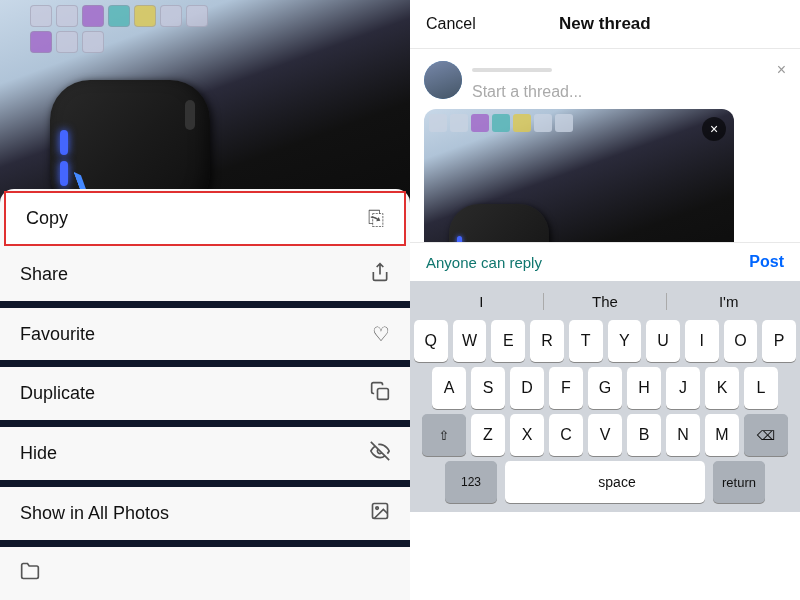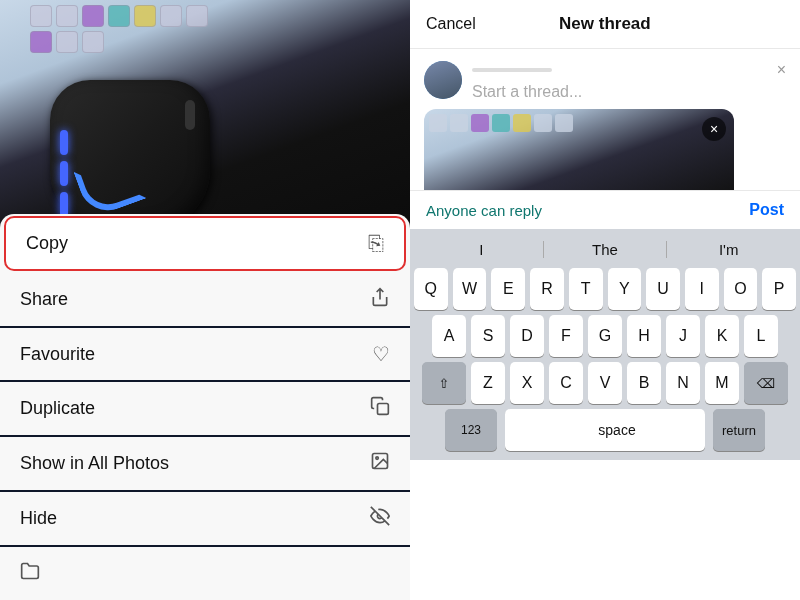--- a/index.html
+++ b/index.html
@@ -114,43 +114,43 @@
       left: 0;
       right: 0;
       background: #f8f8f8;
       border-radius: 14px 14px 0 0;
     }
     .menu-item {
       display: flex;
       align-items: center;
       justify-content: space-between;
       padding: 14px 20px;
-      border-bottom: 2px solid #0f172a;
+      border-bottom: 7px solid #0f172a;
       background: #f8f8f8;
     }
     .menu-item.highlighted {
       background: white;
       border: 2px solid #e03030;
-      border-radius: 10px;
+      border-radius: 0;
       margin: 2px 4px;
     }
     .menu-item-label {
       font-size: 18px;
       color: #111;
       font-weight: 400;
     }
     .menu-item-icon {
       font-size: 20px;
       color: #555;
     }
 
     
     .right-panel {
       width: 390px;
-      height: 460px;
+      height: 512px;
       background: #fff;
       display: flex;
       flex-direction: column;
     }
 
     .thread-header {
       display: flex;
       align-items: center;
       justify-content: space-between;
       padding: 14px 16px;
@@ -433,35 +433,35 @@
     <div class="menu-item">
       <span class="menu-item-label">Duplicate</span>
       <span class="menu-item-icon">
         <svg width="20" height="20" viewBox="0 0 24 24" fill="none" stroke="#555" stroke-width="2">
             <rect x="9" y="9" width="13" height="13" rx="2"></rect>
             <path d="M5 15H4a2 2 0 01-2-2V4a2 2 0 012-2h9a2 2 0 012 2v1"></path>
           </svg>
       </span>
     </div>
     <div class="menu-item">
+      <span class="menu-item-label">Hide</span>
+      <span class="menu-item-icon">
+        <svg width="20" height="20" viewBox="0 0 24 24" fill="none" stroke="#555" stroke-width="2">
+            <path d="M17.94 17.94A10.07 10.07 0 0112 20c-7 0-11-8-11-8a18.45 18.45 0 015.06-5.94M9.9 4.24A9.12 9.12 0 0112 4c7 0 11 8 11 8a18.5 18.5 0 01-2.16 3.19m-6.72-1.07a3 3 0 11-4.24-4.24"></path>
+            <line x1="1" y1="1" x2="23" y2="23"></line>
+          </svg>
+      </span>
+    </div>
+    <div class="menu-item">
       <span class="menu-item-label">Show in All Photos</span>
       <span class="menu-item-icon">
         <svg width="20" height="20" viewBox="0 0 24 24" fill="none" stroke="#555" stroke-width="2">
             <rect x="3" y="3" width="18" height="18" rx="2"></rect>
             <circle cx="8.5" cy="8.5" r="1.5"></circle>
             <polyline points="21 15 16 10 5 21"></polyline>
-          </svg>
-      </span>
-    </div>
-    <div class="menu-item">
-      <span class="menu-item-label">Hide</span>
-      <span class="menu-item-icon">
-        <svg width="20" height="20" viewBox="0 0 24 24" fill="none" stroke="#555" stroke-width="2">
-            <path d="M17.94 17.94A10.07 10.07 0 0112 20c-7 0-11-8-11-8a18.45 18.45 0 015.06-5.94M9.9 4.24A9.12 9.12 0 0112 4c7 0 11 8 11 8a18.5 18.5 0 01-2.16 3.19m-6.72-1.07a3 3 0 11-4.24-4.24"></path>
-            <line x1="1" y1="1" x2="23" y2="23"></line>
           </svg>
       </span>
     </div>
     <div class="menu-item" style="border-bottom: none;">
       <span class="menu-item-icon">
         <svg width="20" height="20" viewBox="0 0 24 24" fill="none" stroke="#555" stroke-width="2">
             <path d="M22 19a2 2 0 01-2 2H4a2 2 0 01-2-2V5a2 2 0 012-2h5l2 3h9a2 2 0 012 2z"></path>
           </svg>
       </span>
     </div>

